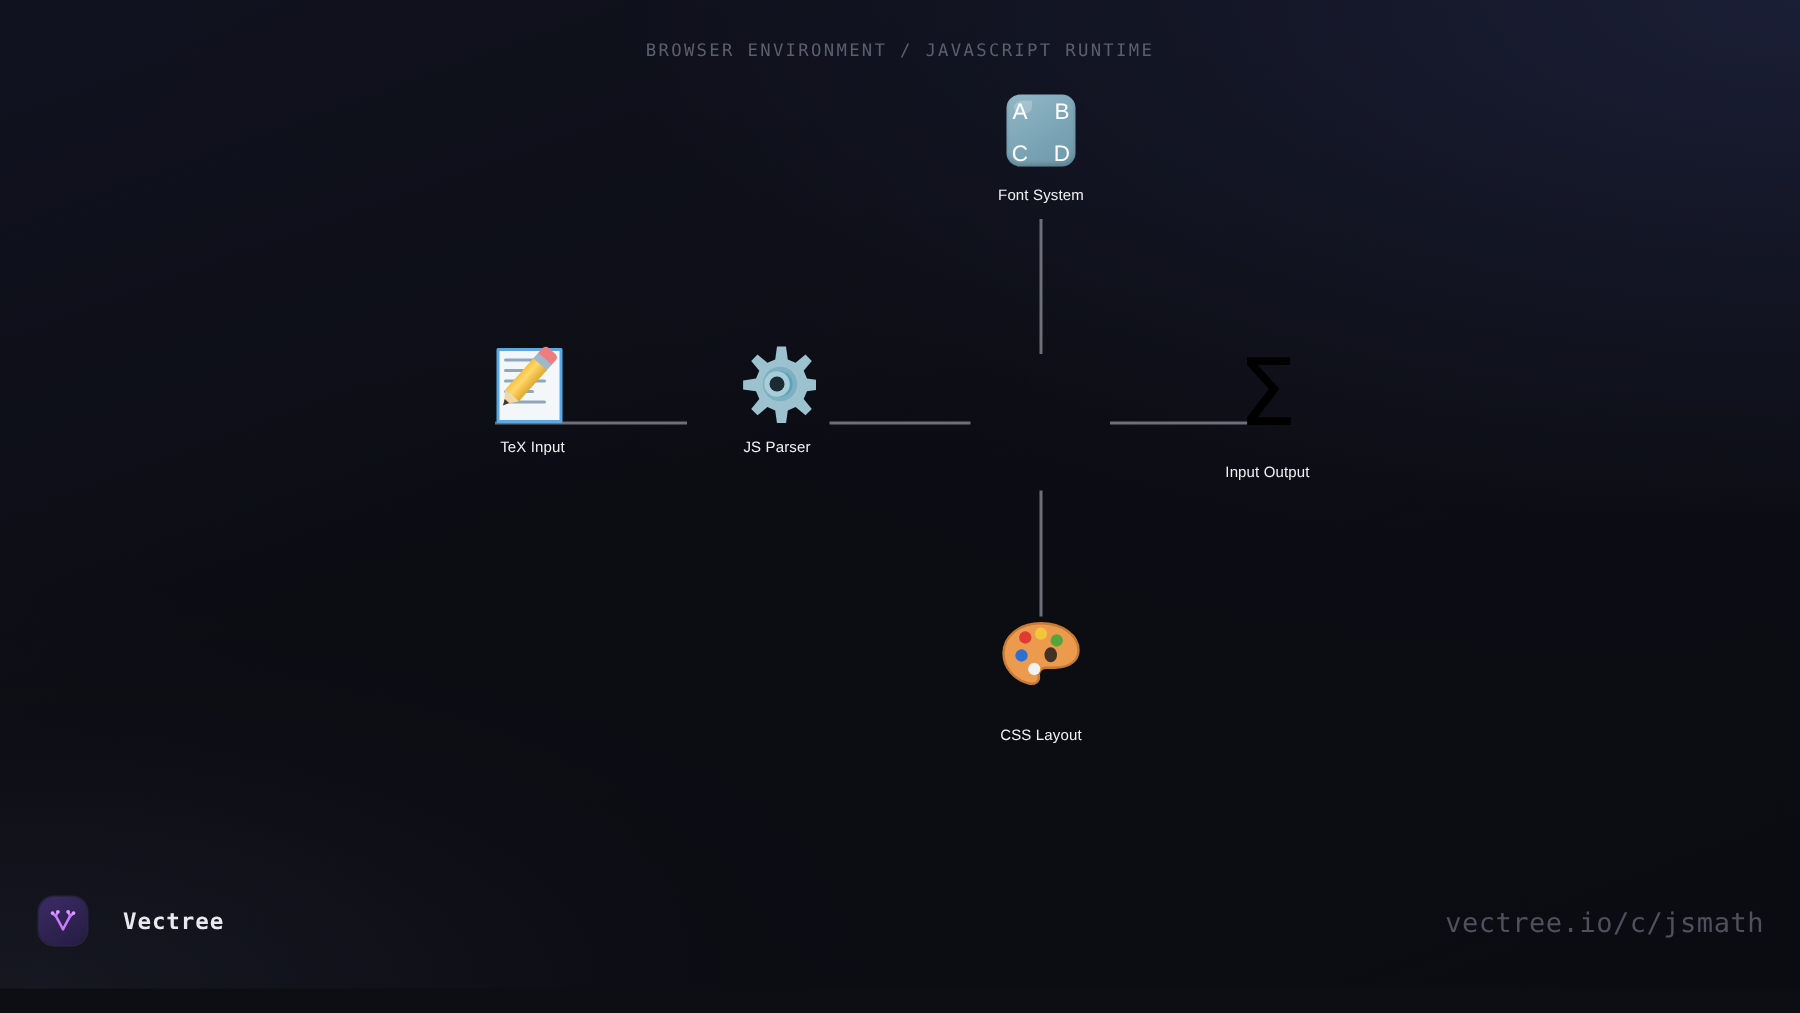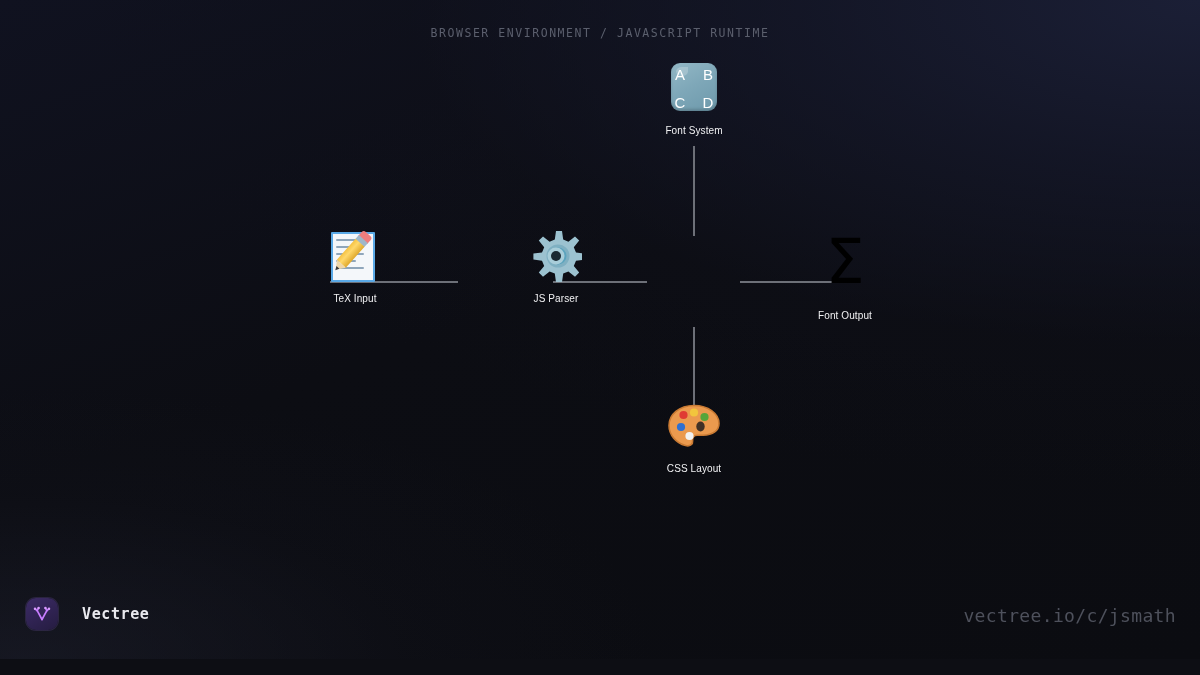--- a/index.html
+++ b/index.html
@@ -69,23 +69,23 @@
   .node .caption {
     margin-top: 9px;
     font-size: 10px;
     color: #f1f1f3;
     white-space: nowrap;
     letter-spacing: 0.1px;
   }
 
   .node-font    { left: 604px; top: 60px;  }
   .node-tex     { left: 265px; top: 228px; }
-  .node-js      { left: 466px; top: 228px; }
+  .node-js      { left: 428px; top: 228px; }
   .node-math    { left: 755px; top: 231px; }
-  .node-css     { left: 604px; top: 398px; }
+  .node-css     { left: 604px; top: 408px; gap: 12px; }
   .glyph-sigma {
     font-family: "DejaVu Sans", sans-serif;
     font-size: 62px;
     color: #000000;
     font-weight: 400;
     line-height: 0.82;
   }
   .node-math .caption { margin-top: 17px; }
 
   
@@ -279,21 +279,21 @@
           <circle cx="26" cy="26" r="8.5" fill="#a8cdd9"></circle>
           <circle cx="26" cy="26" r="5" fill="#1b2a33"></circle>
         </svg>
       </div>
     </div>
     <div class="caption">JS Parser</div>
   </div>
 
   <div class="node node-math">
     <div class="glyph glyph-sigma">Σ</div>
-    <div class="caption">Font Output</div>
+    <div class="caption">Input Output</div>
   </div>
 
   <div class="node node-css">
     <div class="glyph">
       <div class="emoji-art">
         <svg class="palette" viewBox="0 0 54 44" aria-hidden="true">
           <path d="M27 1.5 C12 1.5 2 10.5 2 21.5 C2 31 9 39 18.5 41.5 C23 42.7 26 40.3 25.6 37 C25.2 33.6 27 31.2 30.2 31.2 L36 31.2 C46 31.2 52 26.4 52 19.5 C52 9.8 41.5 1.5 27 1.5 Z" fill="#eb9a4e" stroke="#c97a33" stroke-width="1.6"></path>
           <ellipse cx="33.5" cy="22.5" rx="4.2" ry="5" fill="#231f20" opacity="0.85"></ellipse>
           <circle cx="16.5" cy="11" r="4.1" fill="#e03a33"></circle>
           <circle cx="27" cy="8.5" r="4.1" fill="#f2c53d"></circle>

